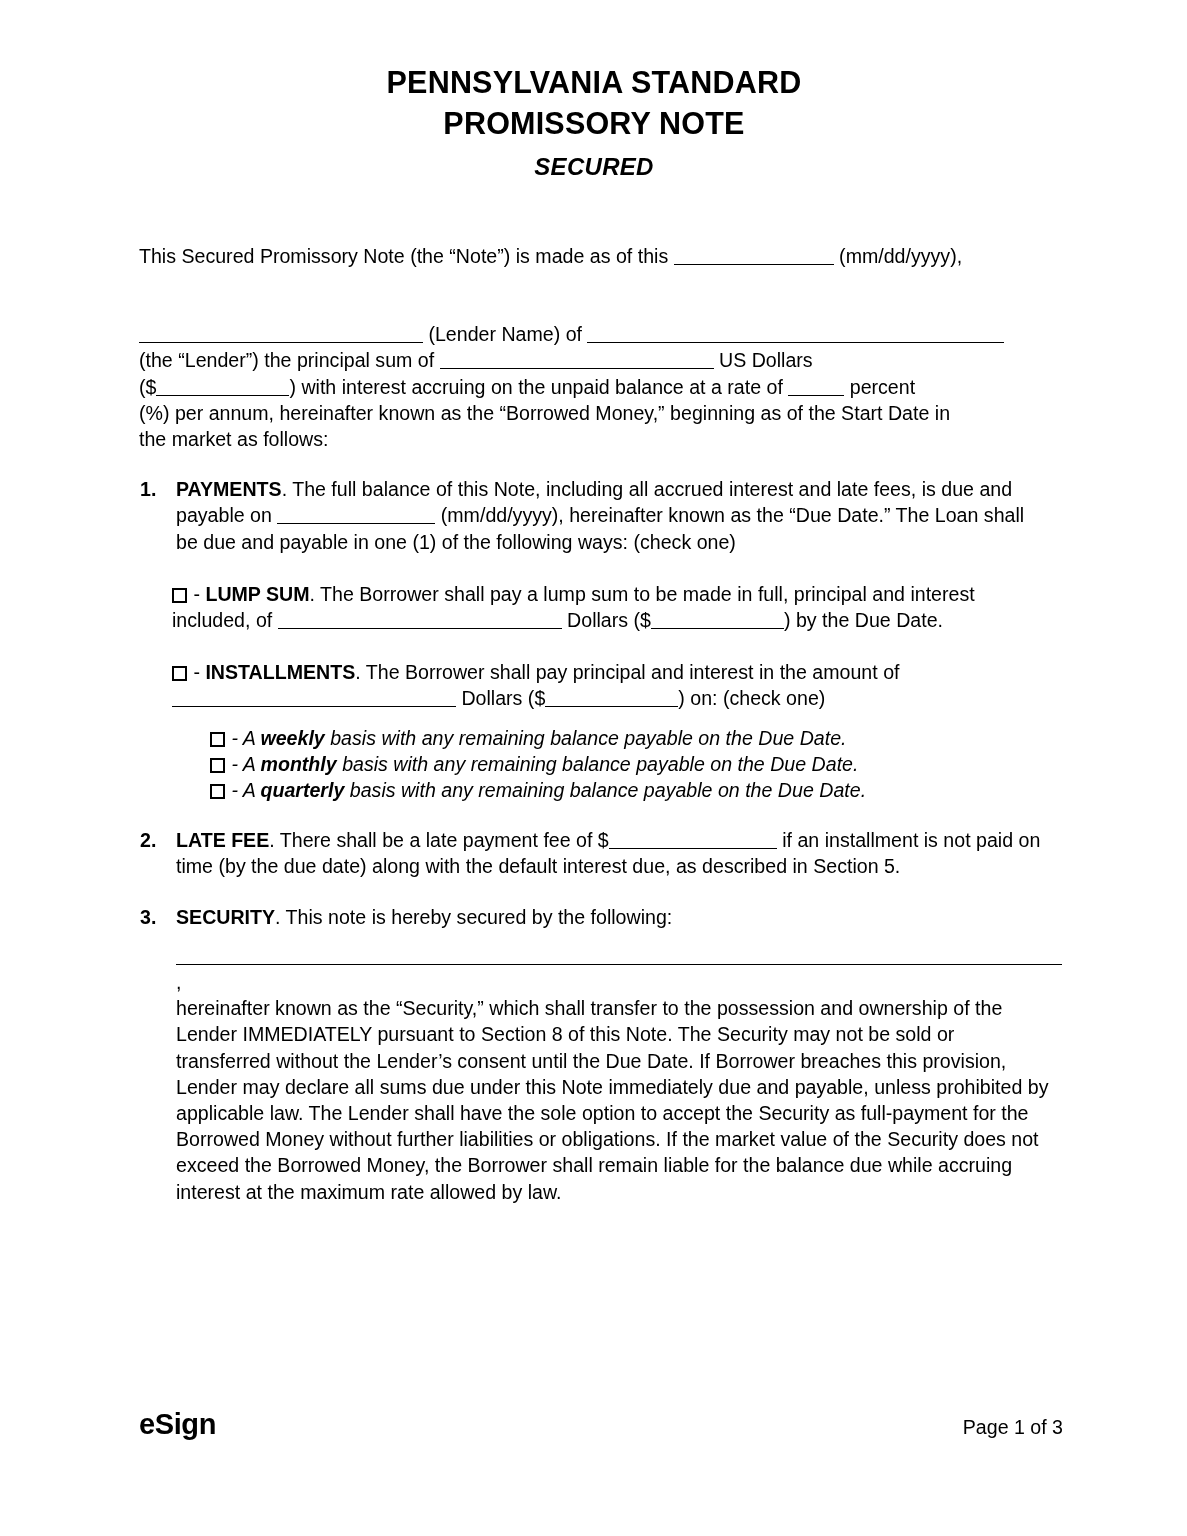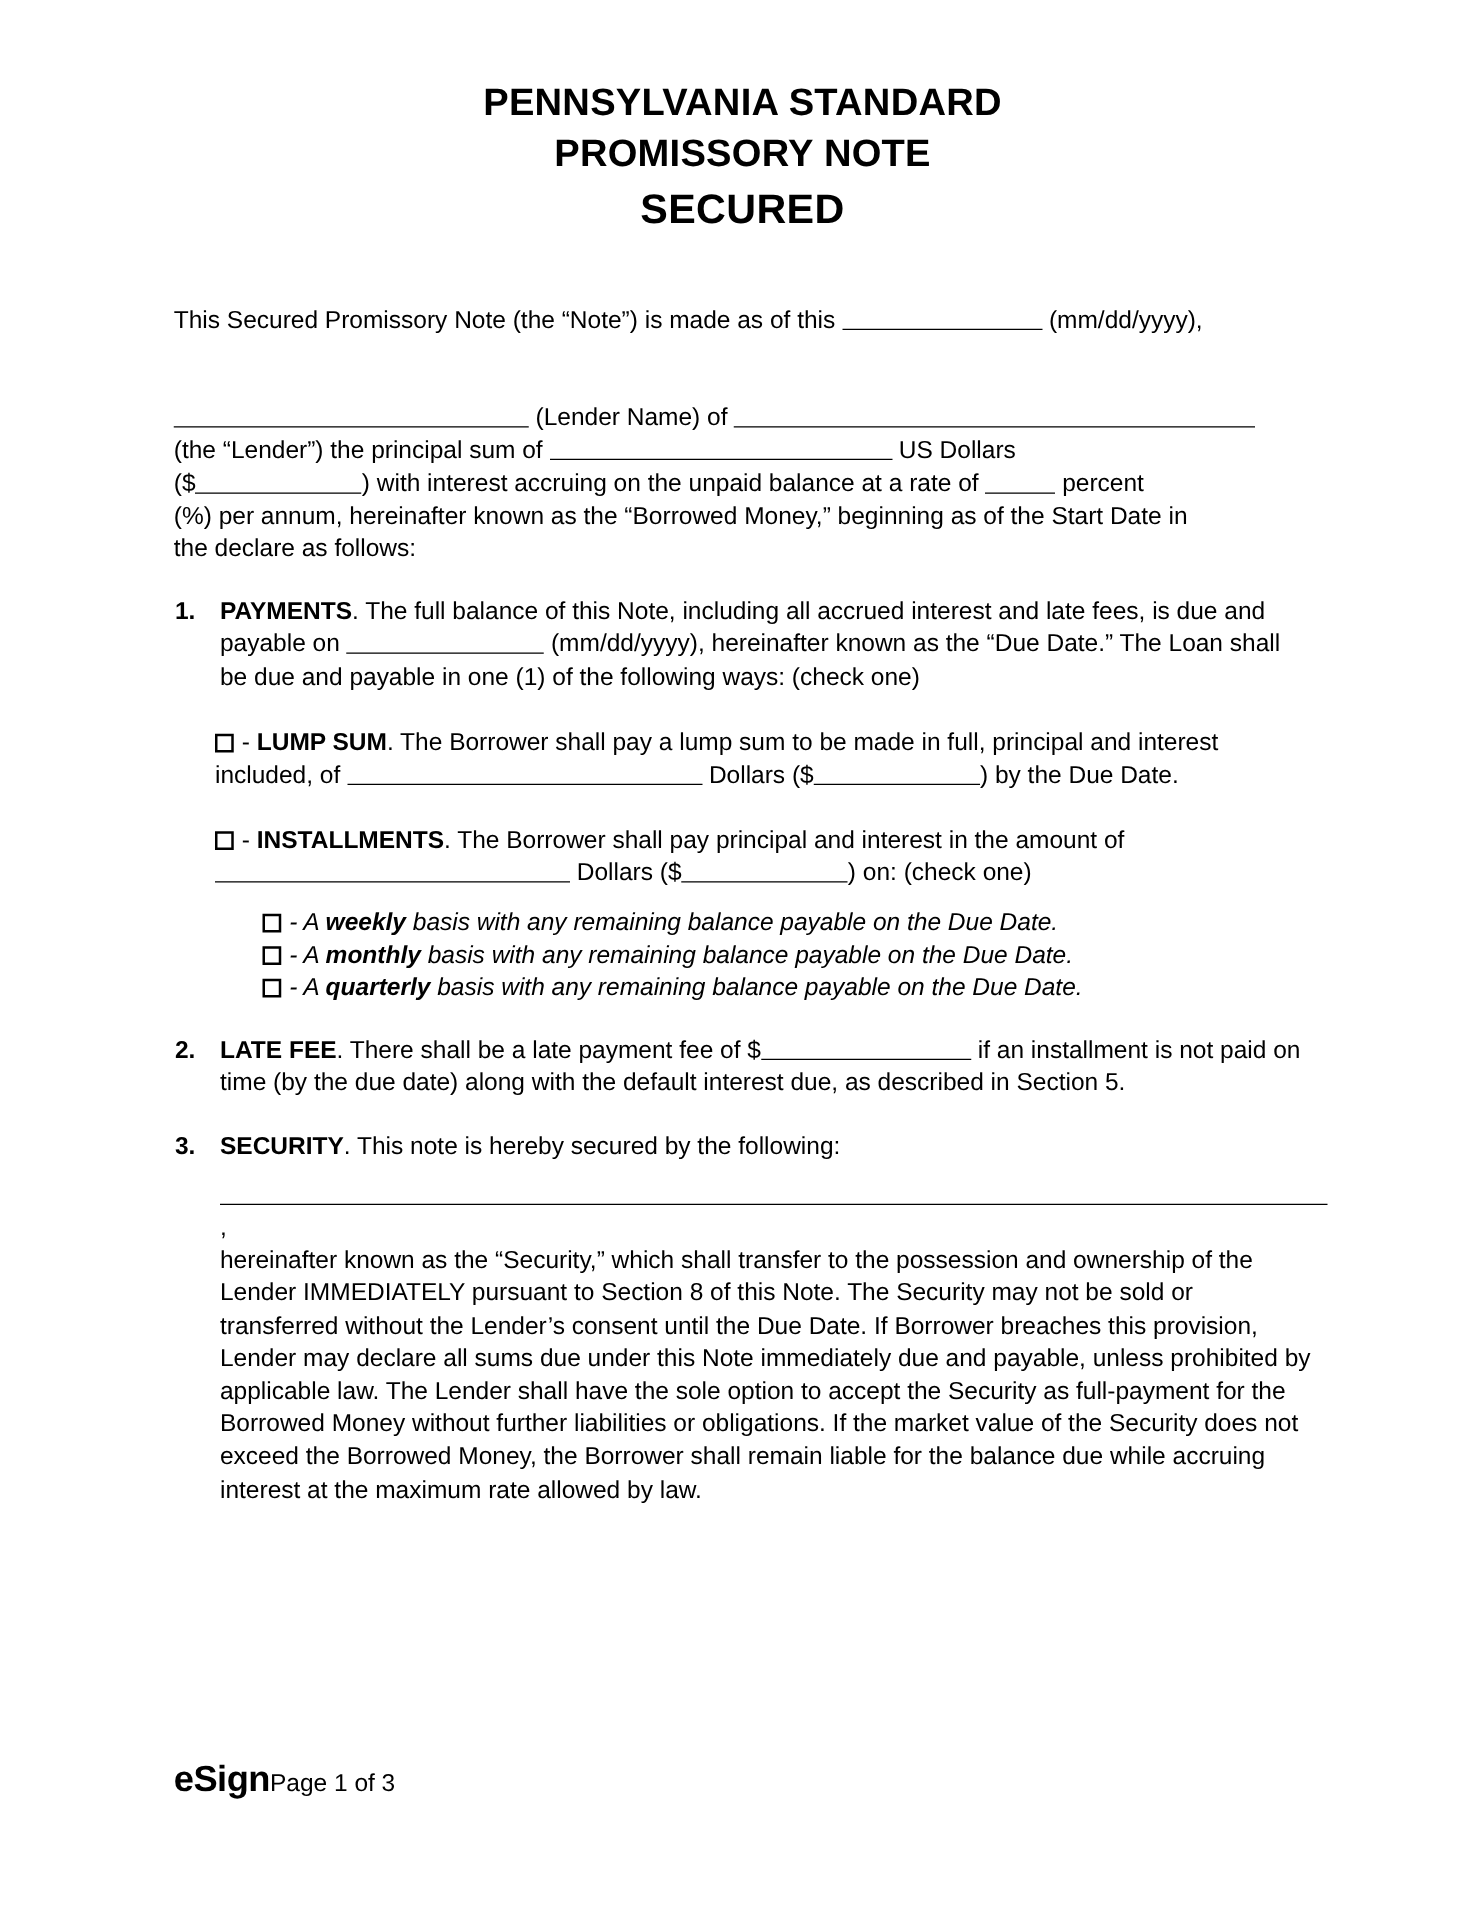--- a/index.html
+++ b/index.html
@@ -32,22 +32,23 @@
     padding-top: 62px;
     text-align: center;
   }
   .title-main {
     font-size: 30.5px;
     font-weight: bold;
     line-height: 41px;
     letter-spacing: 0.2px;
   }
   .title-sub {
-    font-size: 33px;
-    font-weight: bold;
+    font-size: 24px;
+    font-weight: bold;
+    font-style: italic;
     line-height: 40px;
     margin-top: 3px;
     letter-spacing: 0.3px;
   }
 
   
   .body-text {
     font-size: 19.6px;
     line-height: 26.2px;
   }
@@ -123,24 +124,25 @@
     vertical-align: -2px;
     box-sizing: border-box;
     margin-right: 1px;
   }
   .opt-name { font-weight: bold; }
 
   
   .footer {
     position: absolute;
     left: 139px;
-    right: 155px;
+    right: 124px;
     top: 1408px;
     display: flex;
     align-items: baseline;
+    justify-content: space-between;
   }
   .brand {
     font-size: 29px;
     font-weight: bold;
     letter-spacing: -0.4px;
   }
   .page-num {
     font-size: 19.6px;
   }
 </style>
@@ -168,21 +170,21 @@
     <div class="body-text">
     </div>
 
     <div class="gap-sm"></div>
 
     <div class="body-text">
       <p class="para"><span class="blank b-name"></span><span> (Lender Name) of </span><span class="blank b-addr"></span></p>
       <p class="para"><span>(the “Lender”) the principal sum of </span><span class="blank b-sum"></span><span> US Dollars</span></p>
       <p class="para"><span>($</span><span class="blank b-amt"></span><span>) with interest accruing on the unpaid balance at a rate of </span><span class="blank b-rate"></span><span> percent</span></p>
       <p class="para">(%) per annum, hereinafter known as the “Borrowed Money,” beginning as of the Start Date in</p>
-      <p class="para">the declare as follows:</p>
+      <p class="para">the market as follows:</p>
     </div>
 
     <div class="gap-md"></div>
 
     <div class="section">
       <div class="section-num">1.</div>
       <div class="section-body"><span class="section-title">PAYMENTS</span><span>. The full balance of this Note, including all accrued interest and late fees, is due and payable on </span><span class="blank b-duedate"></span><span> (mm/dd/yyyy), hereinafter known as the “Due Date.” The Loan shall be due and payable in one (1) of the following ways: (check one)</span></div>
     </div>
 
     <div class="gap-sm"></div>

